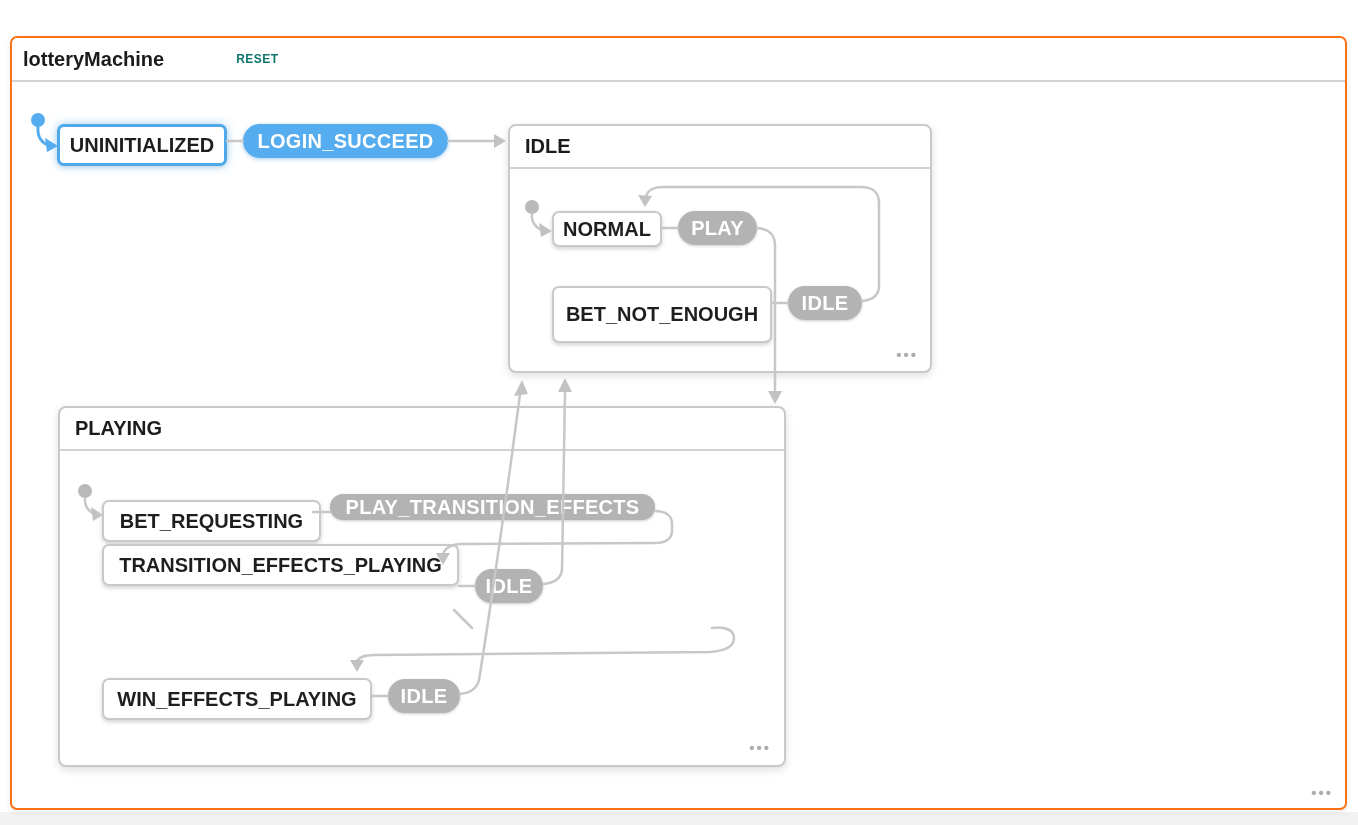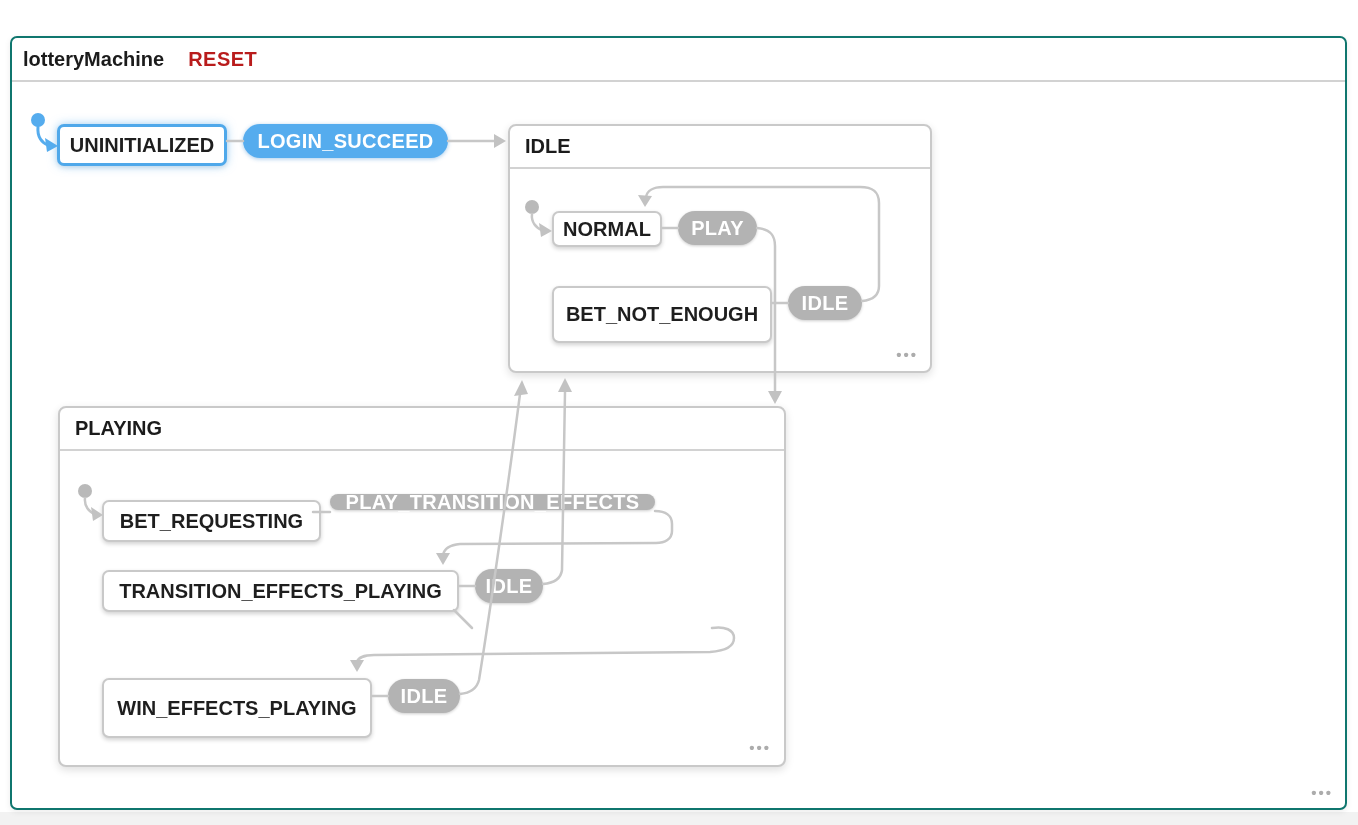--- a/index.html
+++ b/index.html
@@ -4,29 +4,29 @@
 <style>
   html,body{margin:0;padding:0;background:#ffffff;}
   .canvas{
     position:relative;width:1358px;height:825px;overflow:hidden;
     background:#ffffff;font-family:"Liberation Sans",sans-serif;
   }
   .footer-strip{position:absolute;left:0;top:812px;width:1358px;height:13px;background:#f2f2f2;z-index:0;}
   
   .machine{
     position:absolute;left:10px;top:36px;width:1337px;height:774px;
-    background:#fff;border:2px solid #0f766e;border-radius:7px;
+    background:#fff;border:2px solid #f97316;border-radius:7px;
     box-shadow:0 2px 6px rgba(0,0,0,.08);z-index:1;box-sizing:border-box;text-align:center;
   }
   .machine-header{
     height:42px;border-bottom:2px solid #d2d2d2;display:flex;align-items:center;
     padding:0 11px;gap:24px;
   }
   .machine-title{font-size:20px;font-weight:bold;color:#1b1b1b;}
-  .reset{font-size:20px;font-weight:bold;color:#b91c1c;cursor:pointer;letter-spacing:.5px;}
+  .reset{font-size:12px;font-weight:bold;color:#0f766e;cursor:pointer;letter-spacing:.5px;margin-left:48px;}
   
   .group{
     position:absolute;background:#fff;border:2px solid #c9c9c9;border-radius:8px;
     box-shadow:0 3px 8px rgba(0,0,0,.13);z-index:2;box-sizing:border-box;
   }
   .group-header{
     height:41px;border-bottom:2px solid #d2d2d2;display:flex;align-items:center;
     padding:0 15px;font-size:20px;font-weight:bold;color:#1b1b1b;
   }
   
@@ -167,23 +167,23 @@
   <div class="state-box" style="left:552px;top:211px;width:110px;height:36px;">NORMAL</div>
 
   <div class="event-pill" style="left:678px;top:211px;width:79px;height:34px;">PLAY</div>
 
   <div class="state-box" style="left:552px;top:286px;width:220px;height:57px;">BET_NOT_ENOUGH</div>
 
   <div class="event-pill" style="left:788px;top:286px;width:74px;height:34px;">IDLE</div>
 
   <div class="state-box" style="left:102px;top:500px;width:219px;height:42px;">BET_REQUESTING</div>
 
-  <div class="event-pill" style="left:330px;top:494px;width:325px;height:16px;">PLAY_TRANSITION_EFFECTS</div>
+  <div class="event-pill" style="left:330px;top:494px;width:325px;height:26px;">PLAY_TRANSITION_EFFECTS</div>
 
-  <div class="state-box" style="left:102px;top:570px;width:357px;height:42px;">TRANSITION_EFFECTS_PLAYING</div>
+  <div class="state-box" style="left:102px;top:544px;width:357px;height:42px;">TRANSITION_EFFECTS_PLAYING</div>
 
   <div class="event-pill" style="left:475px;top:569px;width:68px;height:34px;">IDLE</div>
 
 
-  <div class="state-box" style="left:102px;top:678px;width:270px;height:60px;">WIN_EFFECTS_PLAYING</div>
+  <div class="state-box" style="left:102px;top:678px;width:270px;height:42px;">WIN_EFFECTS_PLAYING</div>
 
   <div class="event-pill" style="left:388px;top:679px;width:72px;height:34px;">IDLE</div>
 </div>
 
 </body></html>

